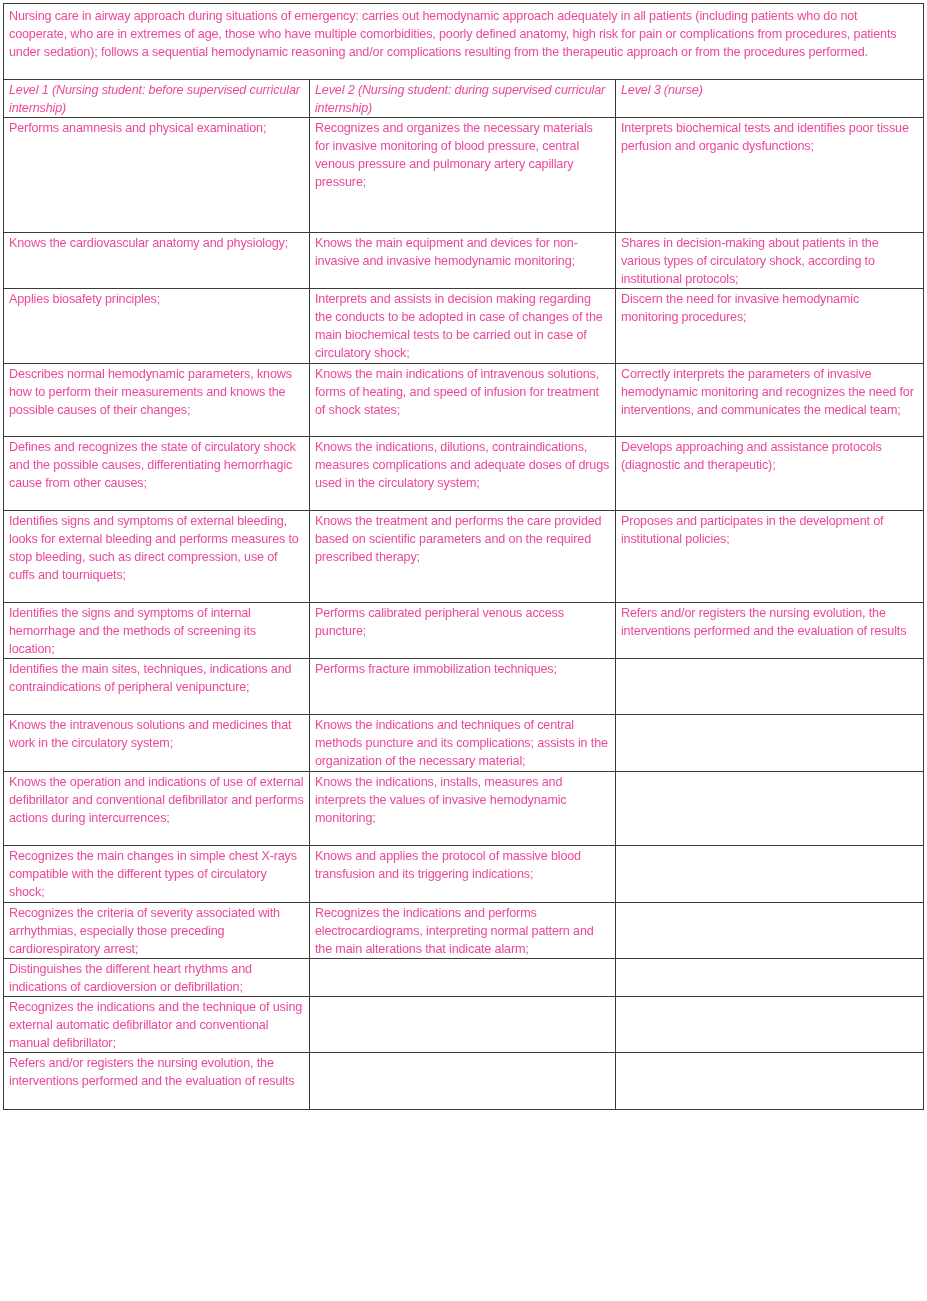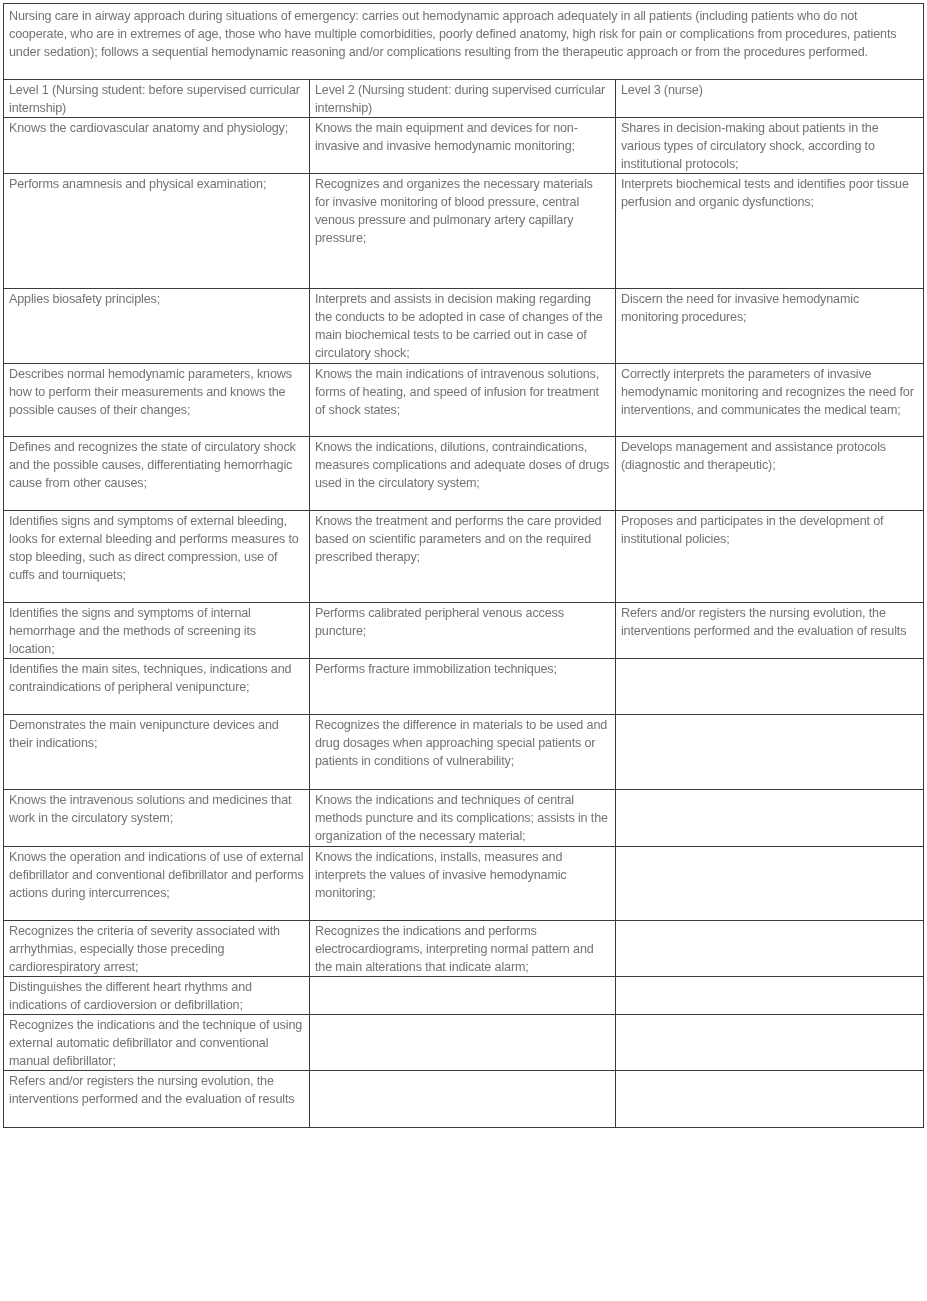--- a/index.html
+++ b/index.html
@@ -5,31 +5,31 @@
   html, body { margin: 0; padding: 0; background: #ffffff; }
   body { width: 927px; height: 1301px; overflow: hidden; }
   .doc-table {
     position: absolute; left: 3px; top: 3px;
     width: 921px;
     border-collapse: collapse;
     table-layout: fixed;
     font-family: "Liberation Sans", sans-serif;
     font-size: 12.6px;
     line-height: 18px;
-    color: #737373;
+    color: #ec4899;
     letter-spacing: -0.15px;
   }
   .doc-table td {
     border: 1px solid #3a3a3a;
     vertical-align: top;
     padding: 1px 5px 0 5px;
     overflow: hidden;
   }
   .title-cell { padding-top: 3px !important; }
-  .hdr td { }
+  .hdr td { font-style: italic; }
   .c1 { width: 296px; }
   .c2 { width: 296px; }
   .c3 { width: 298px; }
 </style>
 </head>
 <body>
 
 <table class="doc-table">
   <colgroup>
     <col class="c1">
@@ -38,73 +38,73 @@
   </colgroup>
   <tbody>
     <tr style="height:76px">
       <td colspan="3" class="title-cell">Nursing care in airway approach during situations of emergency: carries out hemodynamic approach adequately in all patients (including patients who do not cooperate, who are in extremes of age, those who have multiple comorbidities, poorly defined anatomy, high risk for pain or complications from procedures, patients under sedation); follows a sequential hemodynamic reasoning and/or complications resulting from the therapeutic approach or from the procedures performed.</td>
     </tr>
     <tr class="hdr" style="height:38px">
       <td>Level 1 (Nursing student: before supervised curricular internship)</td>
       <td>Level 2 (Nursing student: during supervised curricular internship)</td>
       <td>Level 3 (nurse)</td>
     </tr>
+    <tr style="height:115px">
+      <td>Performs anamnesis and physical examination;</td>
+      <td>Recognizes and organizes the necessary materials for  invasive monitoring of blood pressure, central venous pressure and pulmonary artery capillary pressure;</td>
+      <td>Interprets biochemical tests and identifies poor tissue perfusion and organic dysfunctions;</td>
+    </tr>
     <tr style="height:56px">
       <td>Knows the  cardiovascular anatomy and physiology;</td>
       <td>Knows the main equipment and devices for non-invasive and invasive hemodynamic monitoring;</td>
       <td>Shares in decision-making about patients in the various types of circulatory shock, according to institutional protocols;</td>
-    </tr>
-    <tr style="height:115px">
-      <td>Performs anamnesis and physical examination;</td>
-      <td>Recognizes and organizes the necessary materials for  invasive monitoring of blood pressure, central venous pressure and pulmonary artery capillary pressure;</td>
-      <td>Interprets biochemical tests and identifies poor tissue perfusion and organic dysfunctions;</td>
     </tr>
     <tr style="height:75px">
       <td>Applies biosafety principles;</td>
       <td>Interprets and assists in decision making regarding the conducts to be adopted in case of changes of the main biochemical tests to be carried out in case of circulatory shock;</td>
       <td>Discern the need for invasive hemodynamic monitoring procedures;</td>
     </tr>
     <tr style="height:73px">
       <td>Describes normal hemodynamic parameters, knows how to perform their measurements and knows the possible causes of their changes;</td>
       <td>Knows the main indications of intravenous solutions, forms of heating, and speed of infusion for treatment of shock states;</td>
       <td>Correctly interprets the parameters of invasive hemodynamic monitoring and recognizes the need for interventions, and communicates the medical team;</td>
     </tr>
     <tr style="height:74px">
       <td>Defines and recognizes the state of circulatory shock and the possible causes, differentiating hemorrhagic cause from other causes;</td>
       <td>Knows the indications, dilutions, contraindications, measures complications and adequate doses of drugs used in the circulatory system;</td>
-      <td>Develops management and assistance protocols (diagnostic and therapeutic);</td>
+      <td>Develops approaching and assistance protocols (diagnostic and therapeutic);</td>
     </tr>
     <tr style="height:92px">
       <td>Identifies signs and symptoms of external bleeding, looks for external bleeding and performs measures to stop bleeding, such as direct compression, use of cuffs and tourniquets;</td>
       <td>Knows the treatment and performs the care provided based on scientific parameters and on the required prescribed therapy;</td>
       <td>Proposes and participates in the development of institutional policies;</td>
     </tr>
     <tr style="height:56px">
       <td>Identifies the signs and symptoms of internal hemorrhage and the methods of screening its location;</td>
       <td>Performs calibrated peripheral venous access puncture;</td>
       <td>Refers and/or registers the nursing evolution, the interventions performed and the evaluation of results</td>
     </tr>
     <tr style="height:56px">
       <td>Identifies the main sites, techniques, indications and contraindications of peripheral venipuncture;</td>
       <td>Performs fracture immobilization techniques;</td>
       <td></td>
     </tr>
-    <tr style="height:75px">
-      <td>Demonstrates the main venipuncture devices and their indications;</td>
-      <td>Recognizes the difference in materials to be used and drug dosages when approaching special patients or patients in conditions of vulnerability;</td>
-      <td></td>
-    </tr>
     <tr style="height:57px">
       <td>Knows the intravenous solutions and medicines that work in the circulatory system;</td>
       <td>Knows the indications and techniques of central methods puncture and its complications; assists in the organization of the necessary material;</td>
       <td></td>
     </tr>
     <tr style="height:74px">
       <td>Knows the operation and indications of use of external defibrillator and conventional defibrillator and performs actions during intercurrences;</td>
       <td>Knows the indications, installs, measures and interprets the values of invasive hemodynamic monitoring;</td>
+      <td></td>
+    </tr>
+    <tr style="height:57px">
+      <td>Recognizes the main changes in simple chest X-rays compatible with the different types of circulatory shock;</td>
+      <td>Knows and applies the protocol of massive blood transfusion and its  triggering indications;</td>
       <td></td>
     </tr>
     <tr style="height:56px">
       <td>Recognizes the criteria  of severity associated with arrhythmias, especially those preceding cardiorespiratory arrest;</td>
       <td>Recognizes the indications and performs electrocardiograms, interpreting normal pattern and the main alterations that indicate alarm;</td>
       <td></td>
     </tr>
     <tr style="height:38px">
       <td>Distinguishes the different heart rhythms and indications of cardioversion or defibrillation;</td>
       <td></td>

